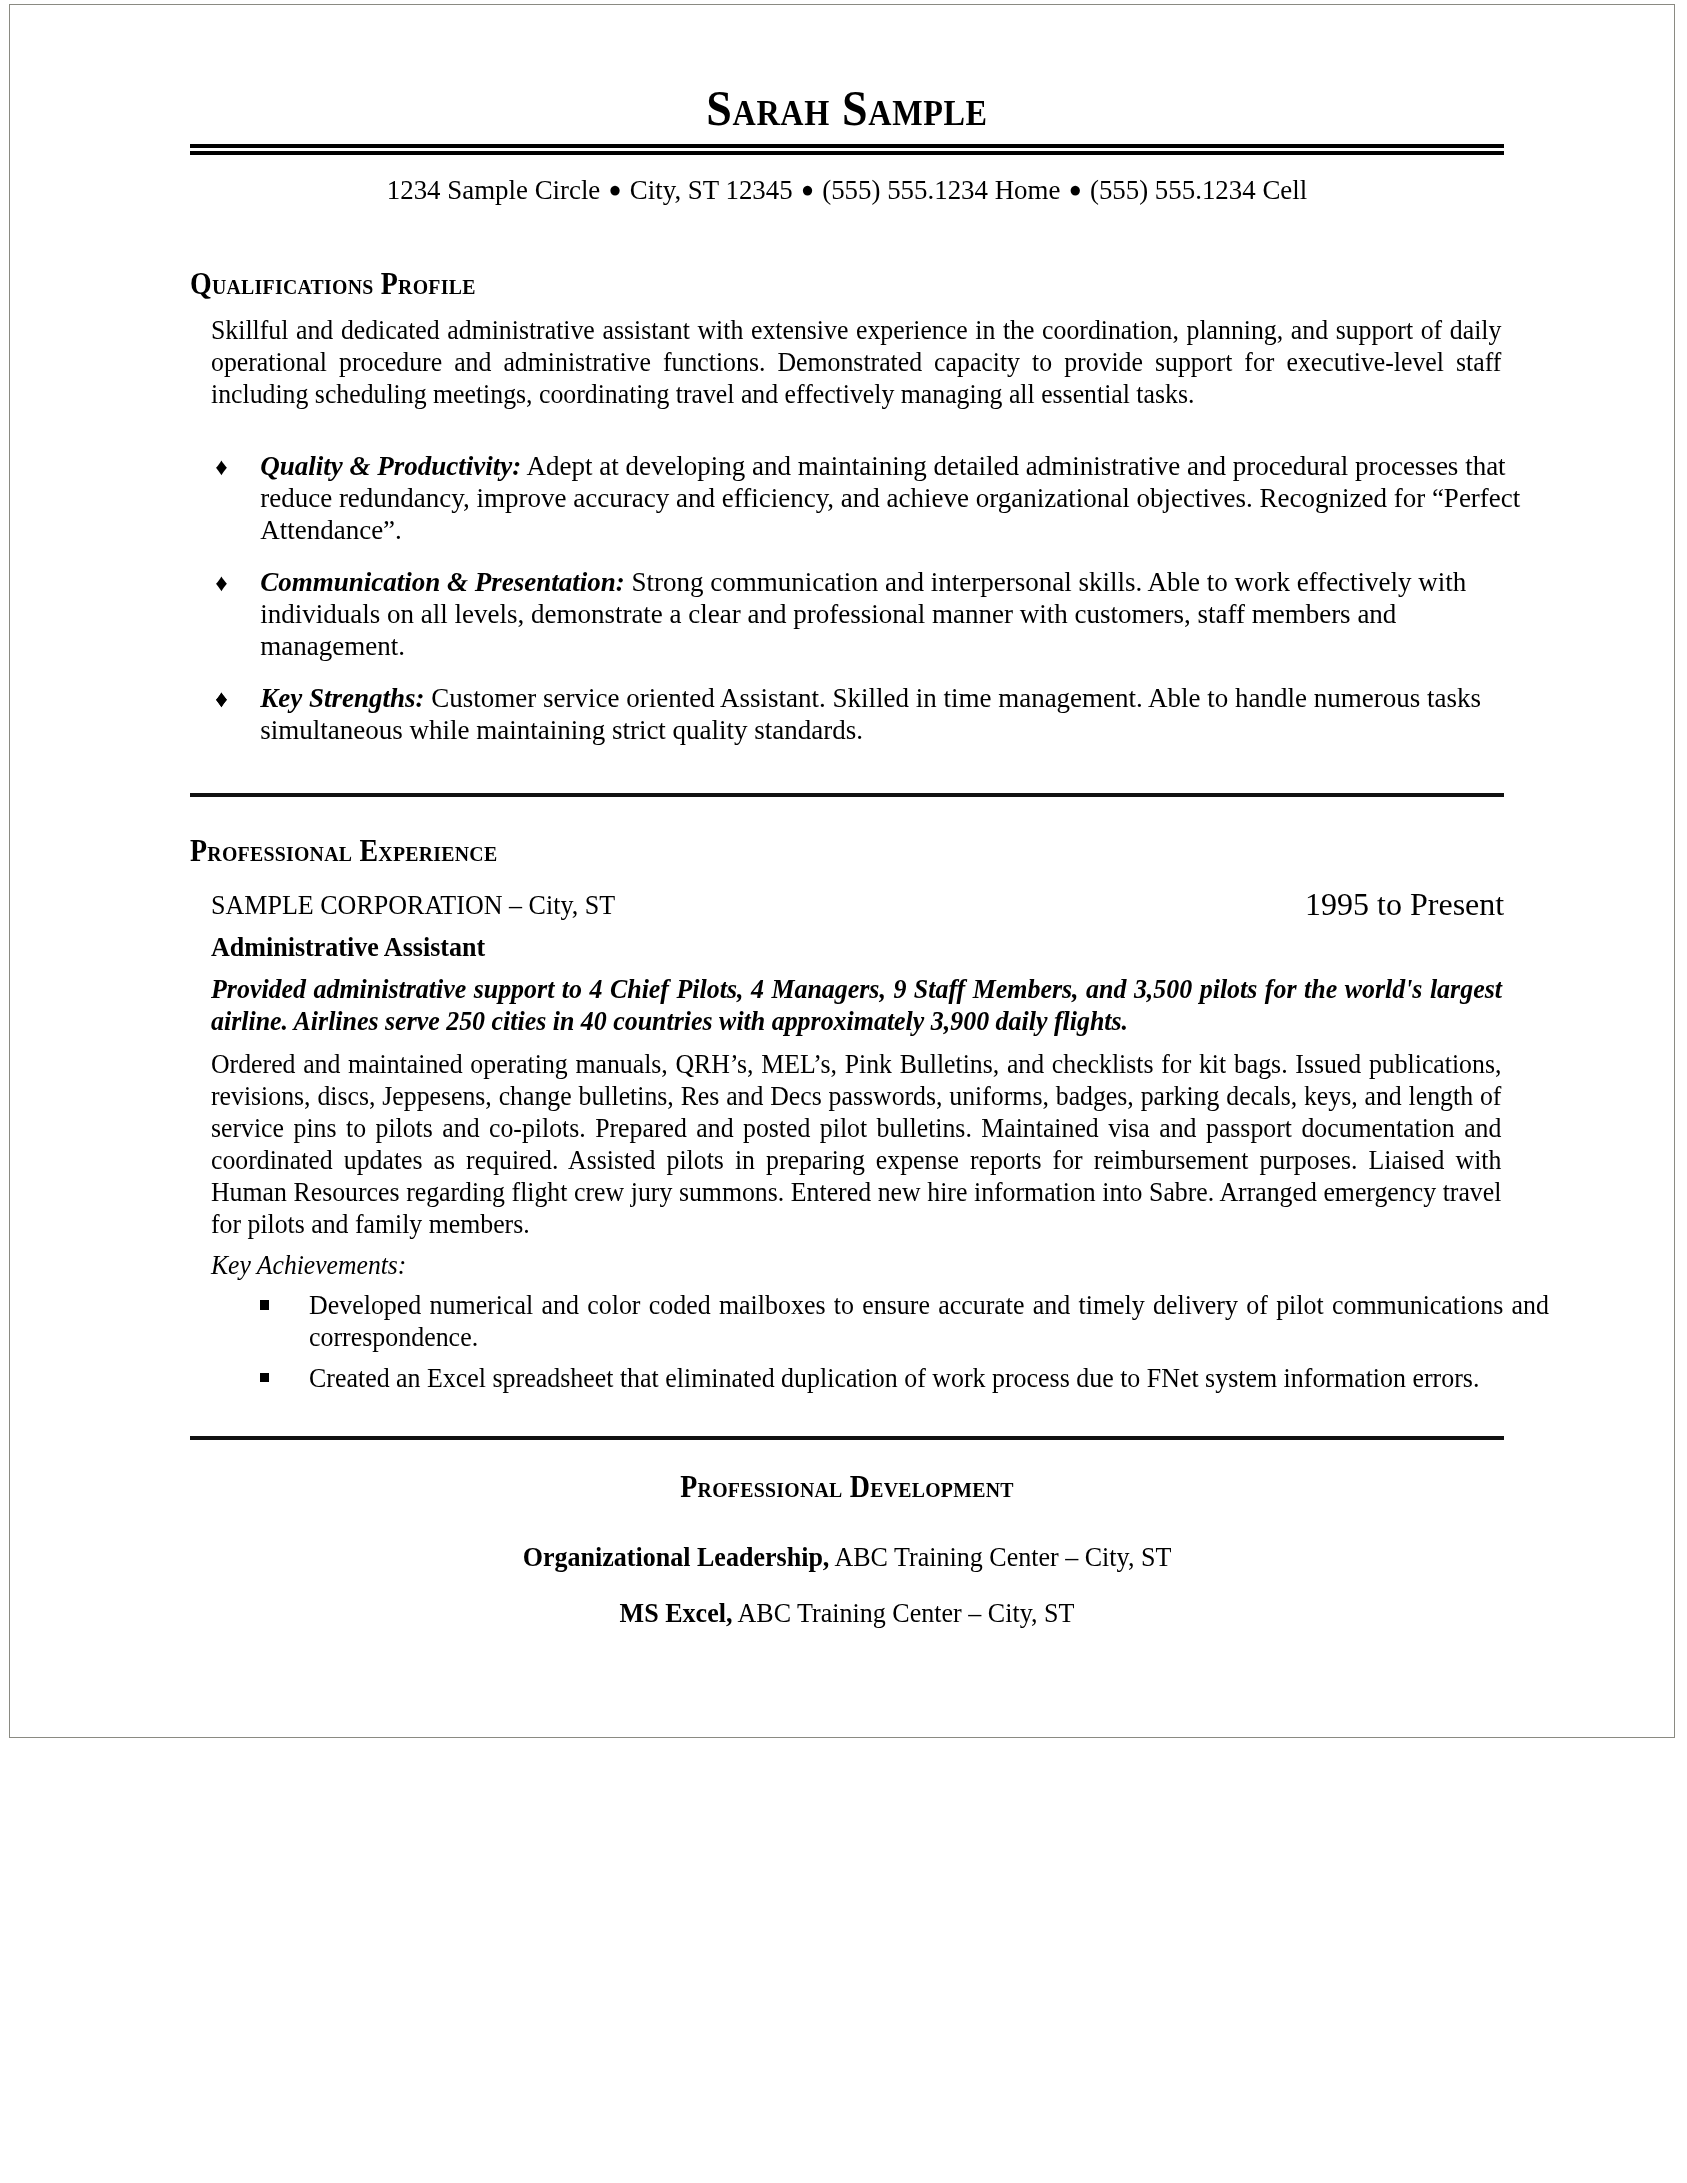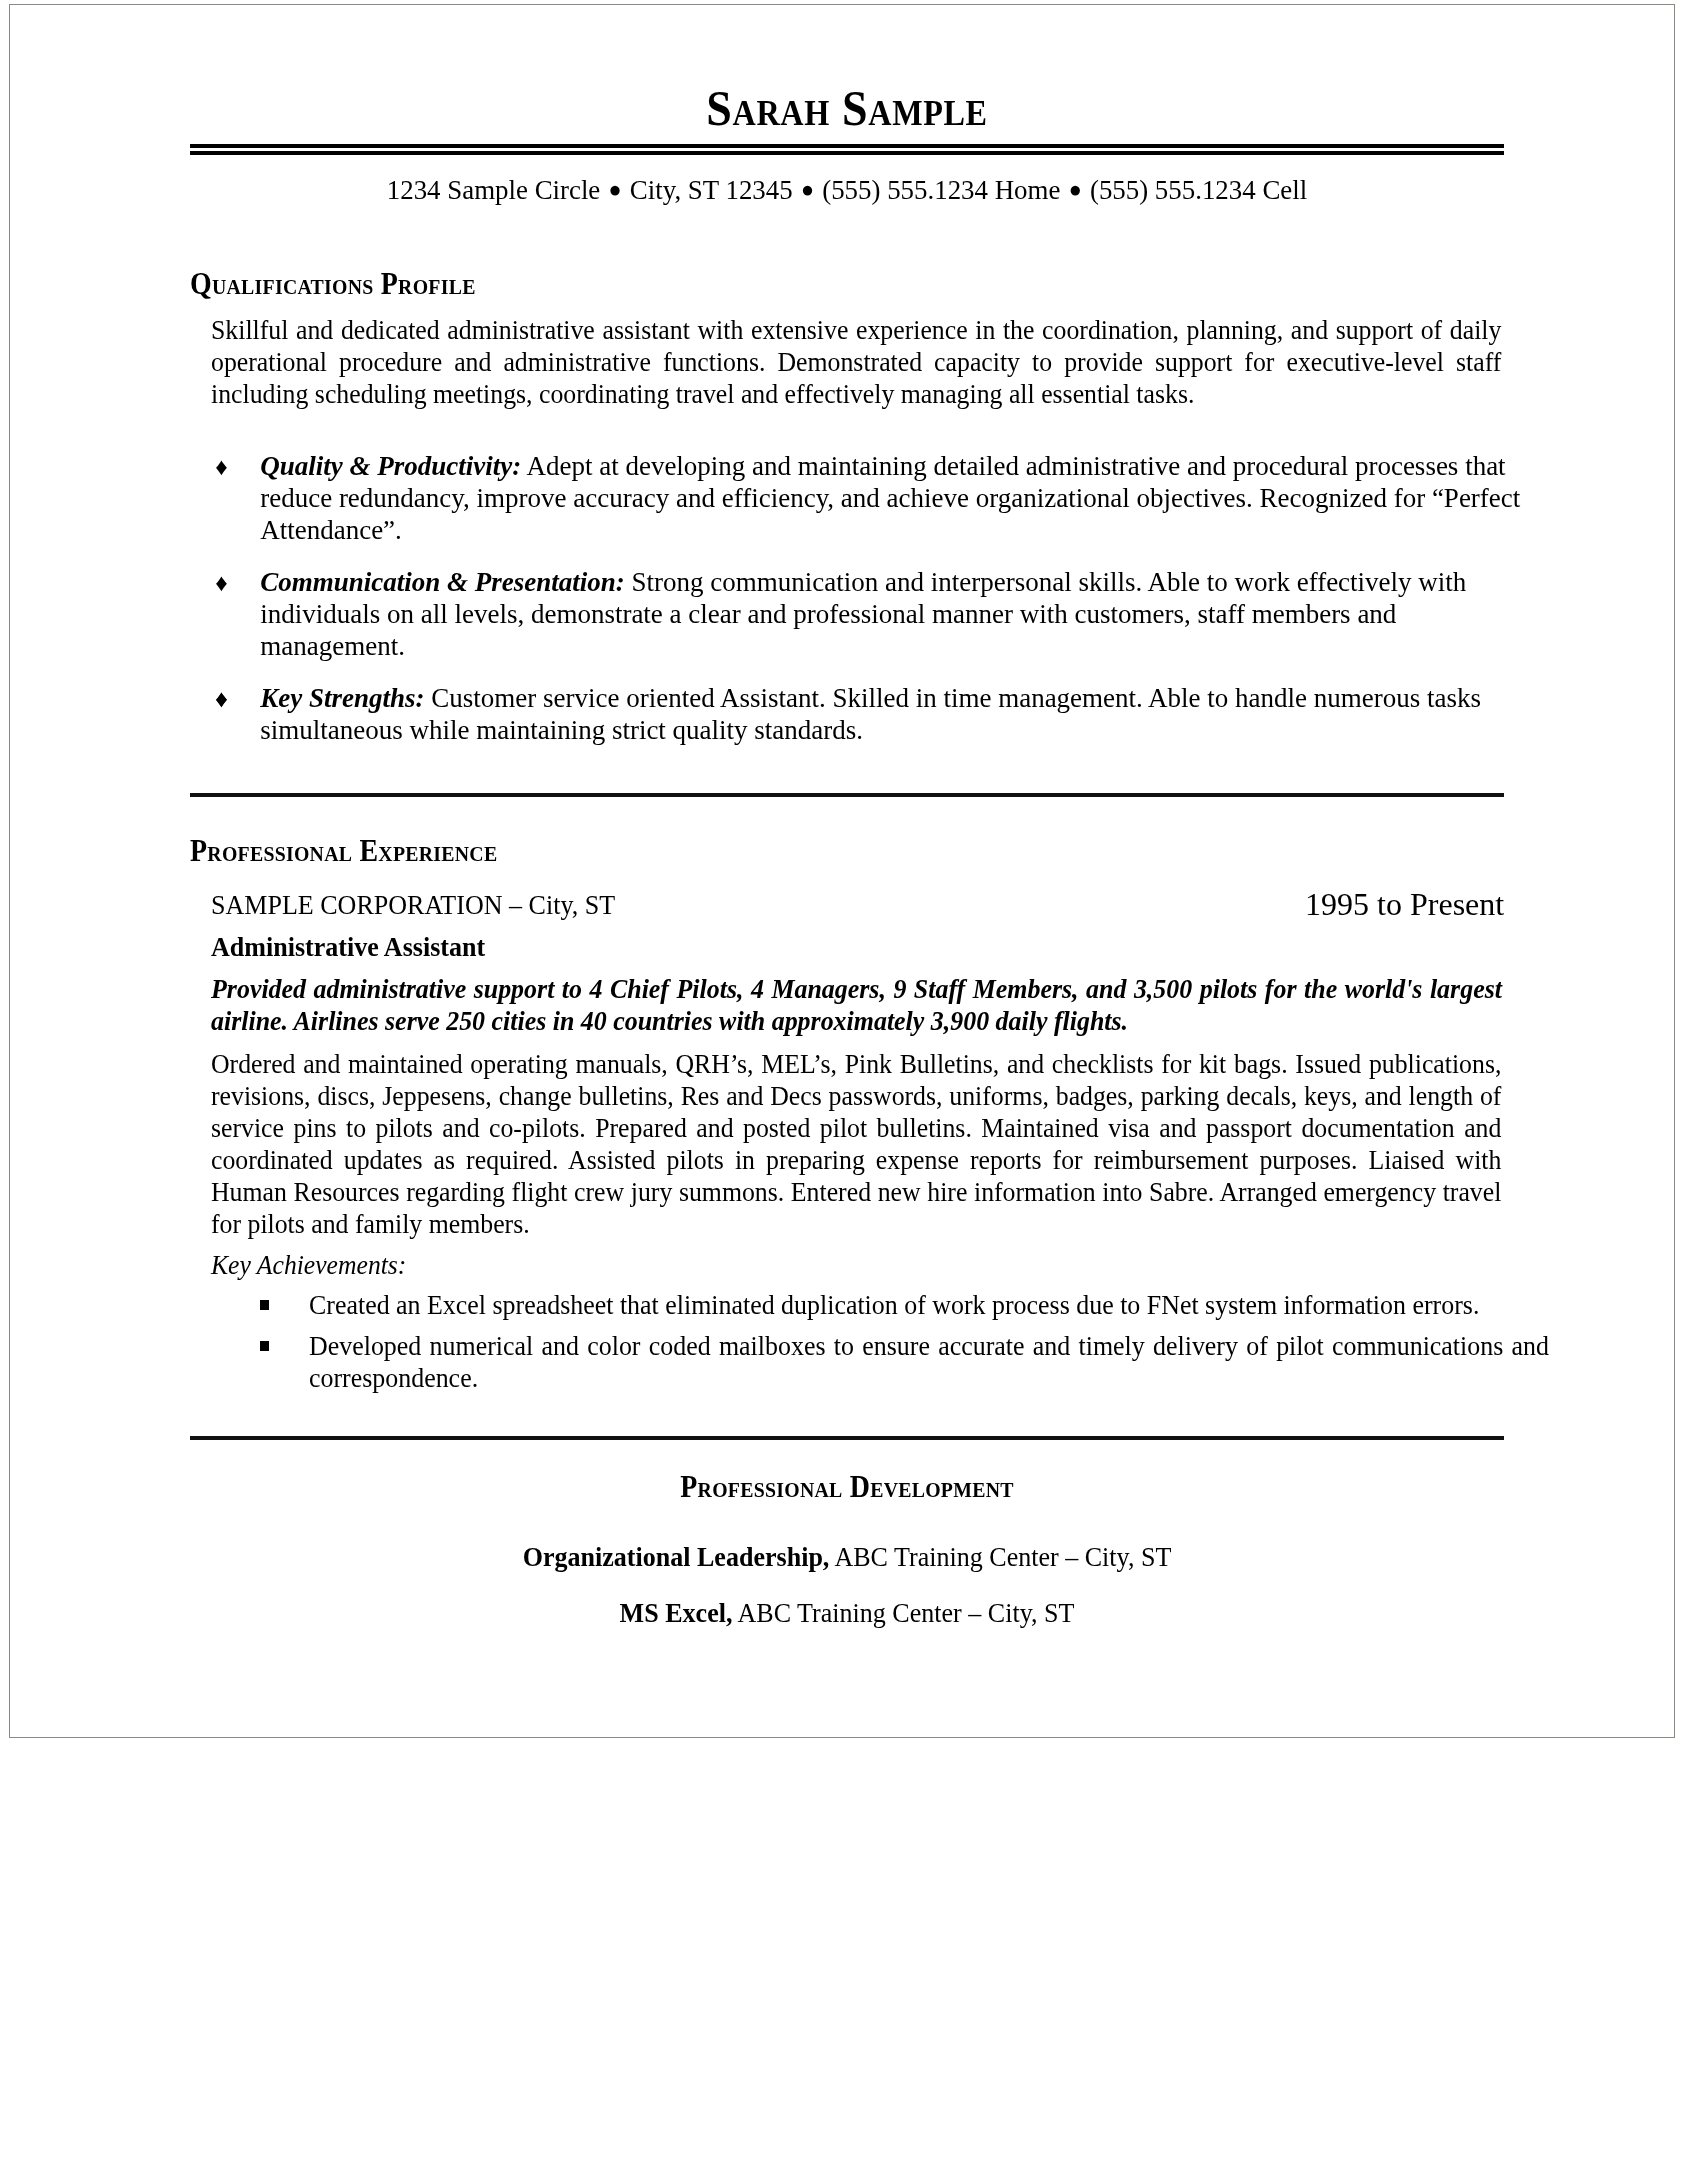--- a/index.html
+++ b/index.html
@@ -327,25 +327,25 @@
 
       <p class="job-summary">Provided administrative support to 4 Chief Pilots, 4 Managers, 9 Staff Members, and 3,500 pilots for the world's largest airline. Airlines serve 250 cities in 40 countries with approximately 3,900 daily flights.</p>
 
       <p class="body-text duties">Ordered and maintained operating manuals, QRH’s, MEL’s, Pink Bulletins, and checklists for kit bags. Issued publications, revisions, discs, Jeppesens, change bulletins, Res and Decs passwords, uniforms, badges, parking decals, keys, and length of service pins to pilots and co-pilots.  Prepared and posted pilot bulletins. Maintained visa and passport documentation and coordinated updates as required. Assisted pilots in preparing expense reports for reimbursement purposes.  Liaised with Human Resources regarding flight crew jury summons. Entered new hire information into Sabre. Arranged emergency travel for pilots and family members.</p>
 
       <p class="key-ach-label">Key Achievements:</p>
 
       <ul class="square-list">
         <li class="square-item">
           <span class="sq"></span>
-          <span class="txt">Created an Excel spreadsheet that eliminated duplication of work process due to FNet system information errors.</span>
+          <span class="txt">Developed numerical and color coded mailboxes to ensure accurate and timely delivery of pilot communications and correspondence.</span>
         </li>
         <li class="square-item">
           <span class="sq"></span>
-          <span class="txt">Developed numerical and color coded mailboxes to ensure accurate and timely delivery of pilot communications and correspondence.</span>
+          <span class="txt">Created an Excel spreadsheet that eliminated duplication of work process due to FNet system information errors.</span>
         </li>
       </ul>
 
     </div>
 
     <div class="sp-62"></div>
 
     <div class="rule"></div>
 
     <div class="sp-44"></div>

